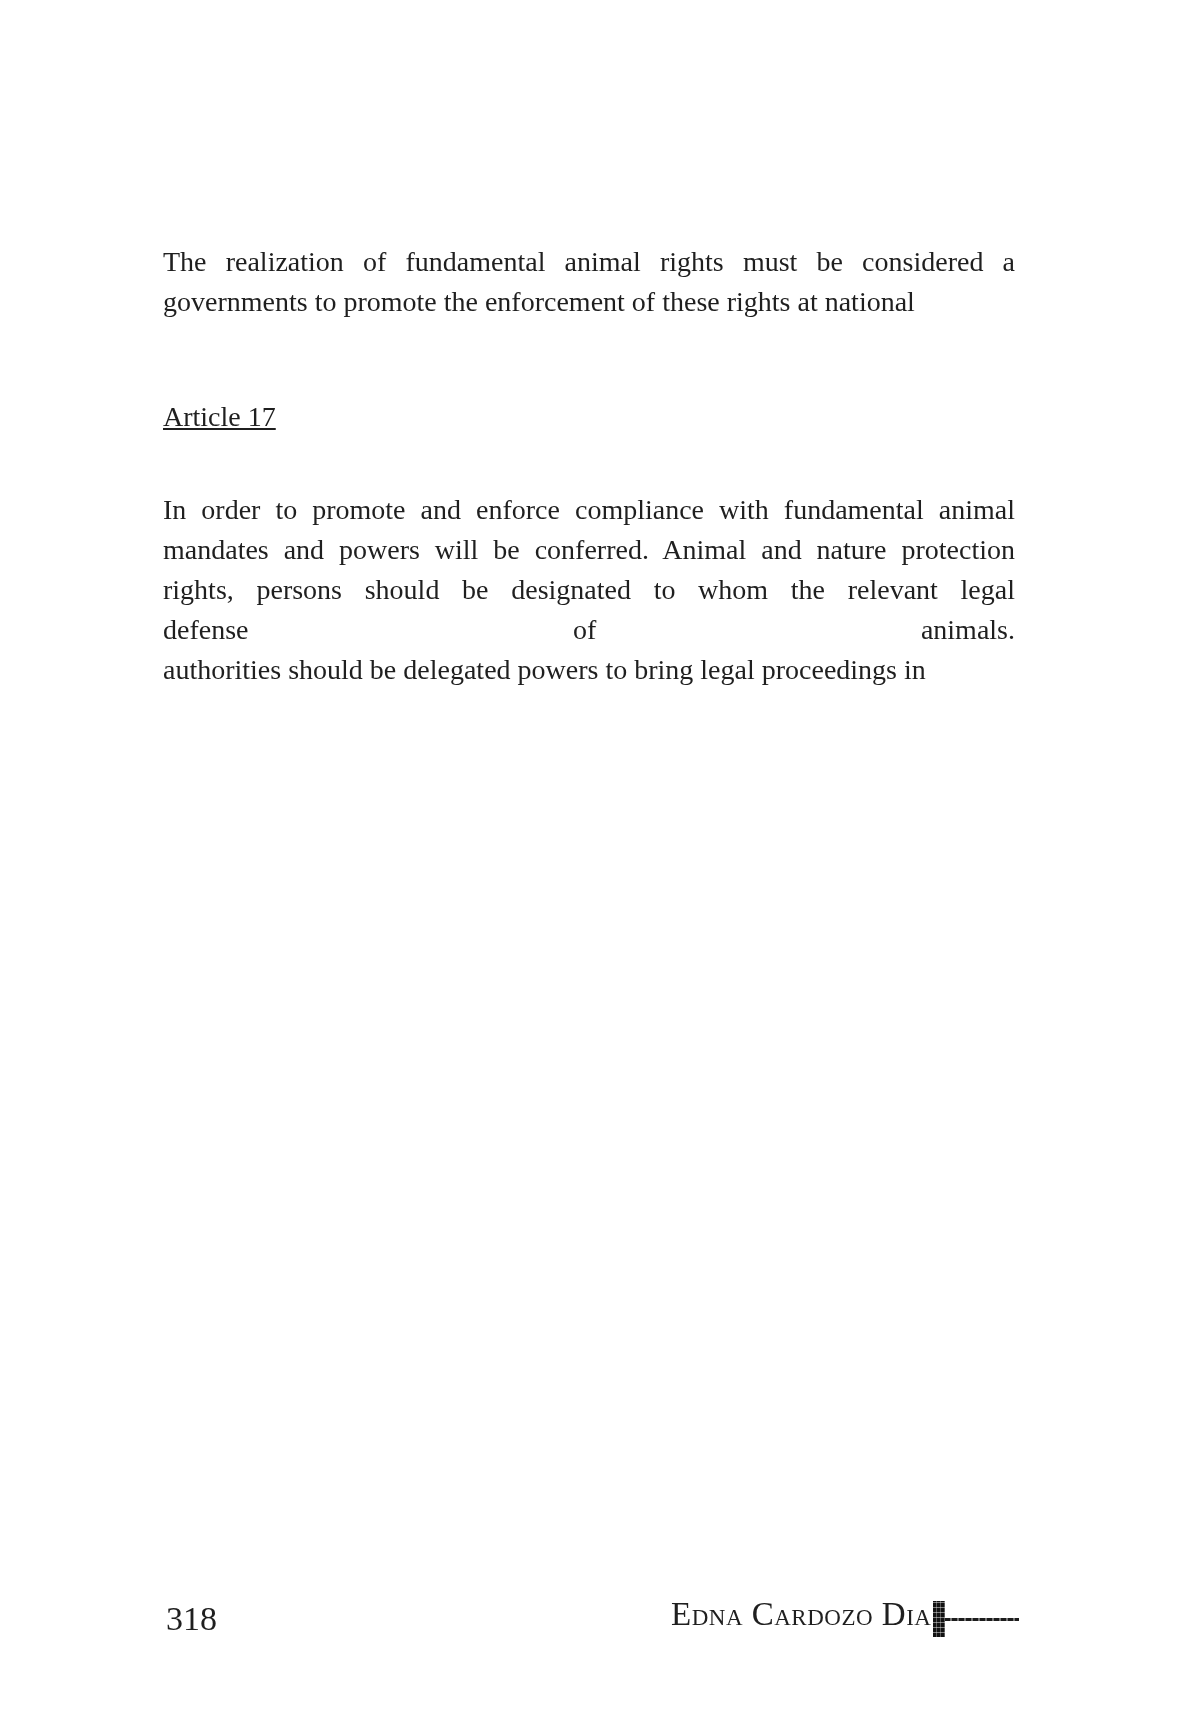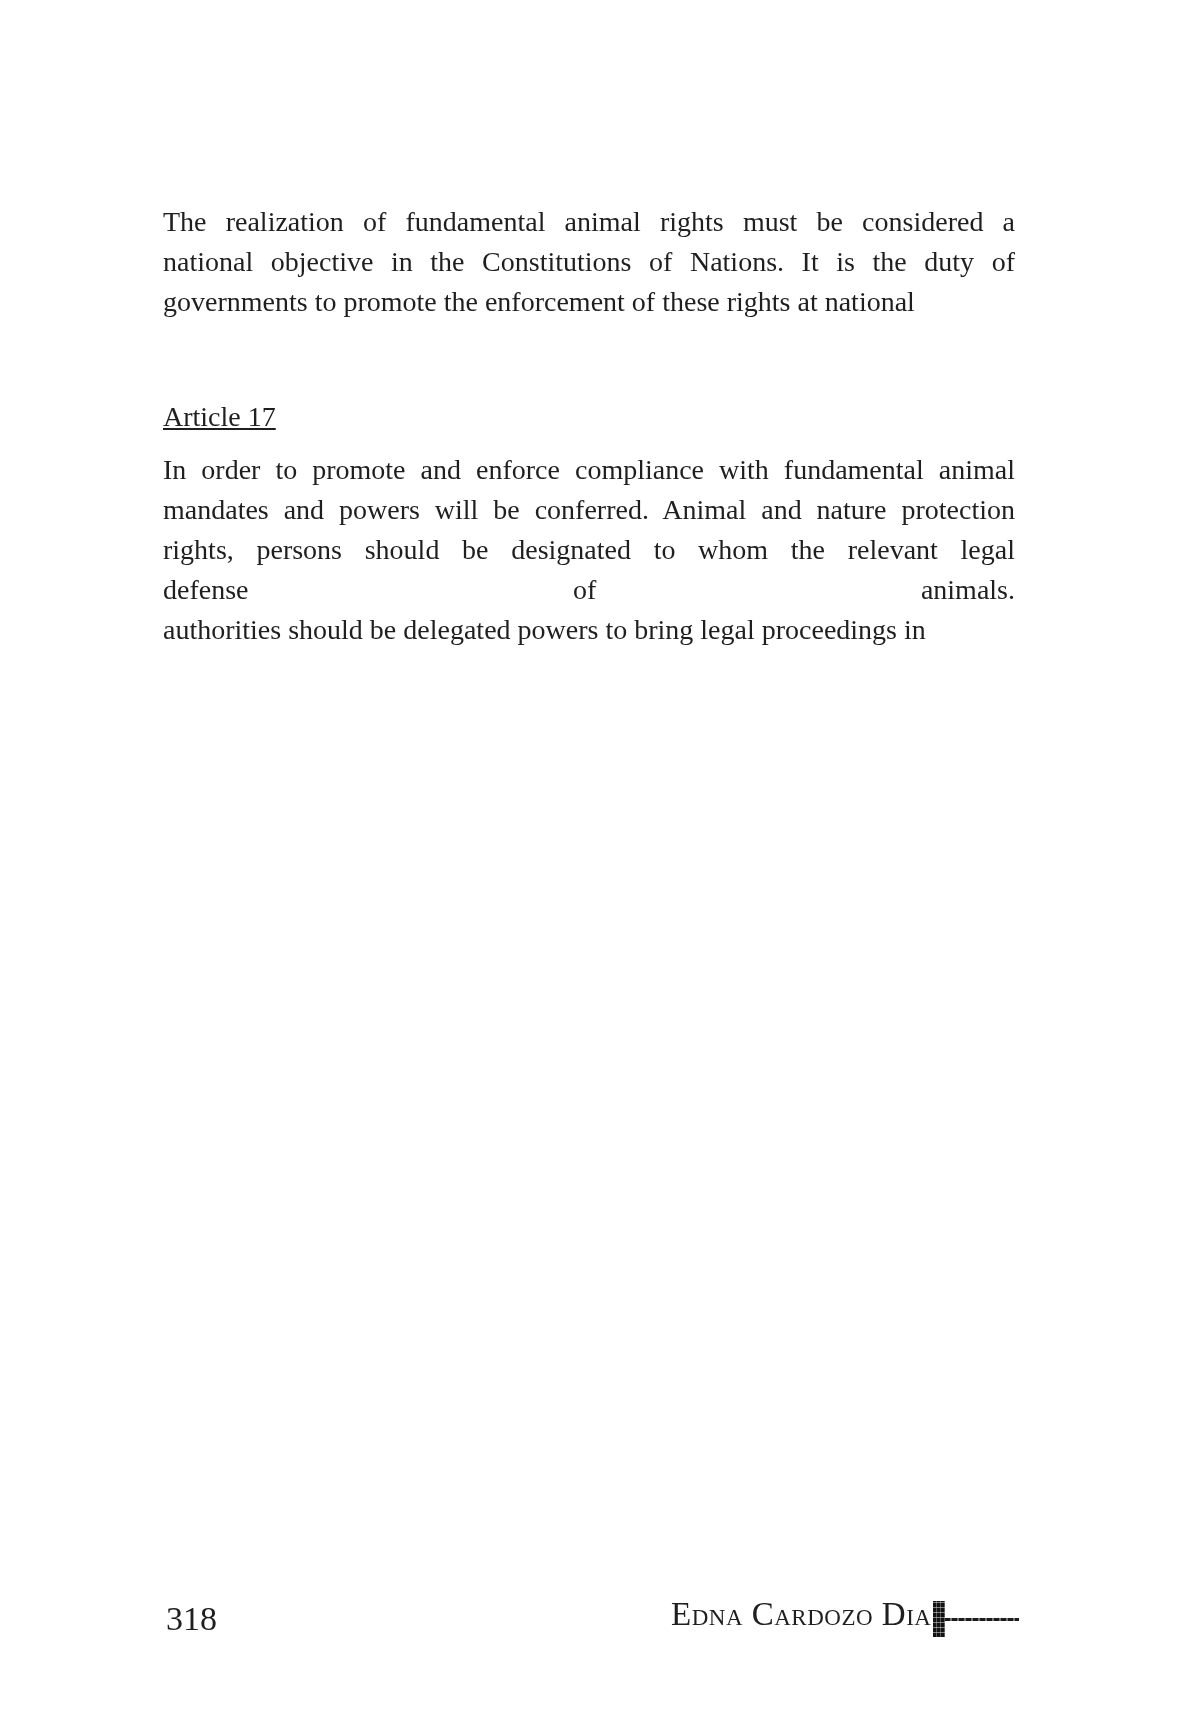--- a/index.html
+++ b/index.html
@@ -17,20 +17,21 @@
     color: var(--ink, #1f1f1f);
   }
 
   
   .para {
     position: absolute;
     left: 163px;
     width: 852px;
     font-size: 28px;
     line-height: 40px;
+    margin-top: 40px;
   }
   .para .line {
     height: 40px;
     overflow: hidden;
     white-space: nowrap;
   }
   .para .line:not(:last-child) {
     white-space: normal;
     text-align: justify;
     text-align-last: justify;
@@ -85,21 +86,20 @@
     background: repeating-linear-gradient(90deg, #1c1c1c 0 5px, #777777 5px 7px);
   }
 </style>
 </head>
 <body>
 
 <div class="canvas" style="--paper: #ffffff; --ink: #1f1f1f;">
 
   <div class="para para-1">
       <div class="line">The realization of fundamental animal rights must be considered a</div>
-      <div class="line">national objective in the Constitutions of Nations. It is the duty of</div>
       <div class="line">governments to promote the enforcement of these rights at national</div>
     </div>
 
   <div class="heading">Article 17</div>
 
   <div class="para para-2">
       <div class="line">In order to promote and enforce compliance with fundamental animal</div>
       <div class="line">mandates and powers will be conferred. Animal and nature protection</div>
       <div class="line">rights, persons should be designated to whom the relevant legal</div>
       <div class="line">defense of animals.</div>

